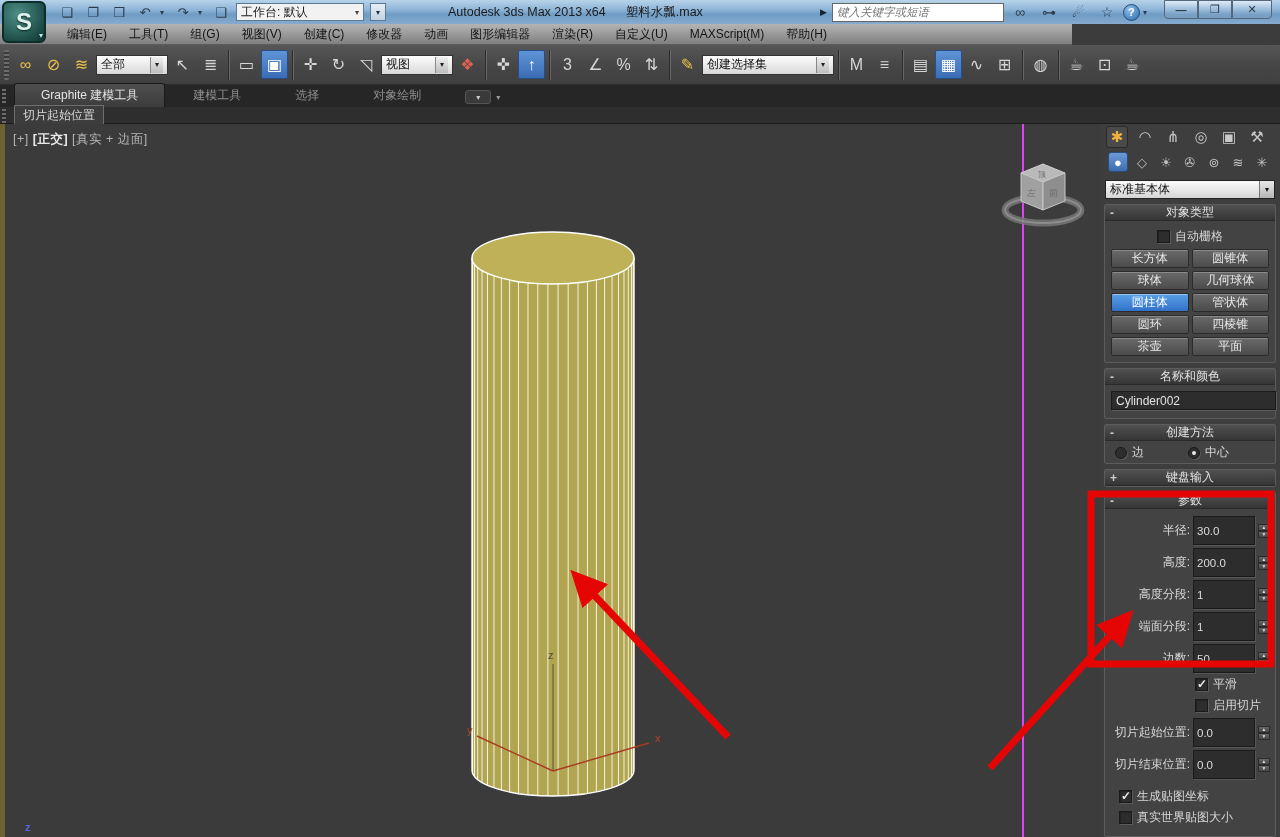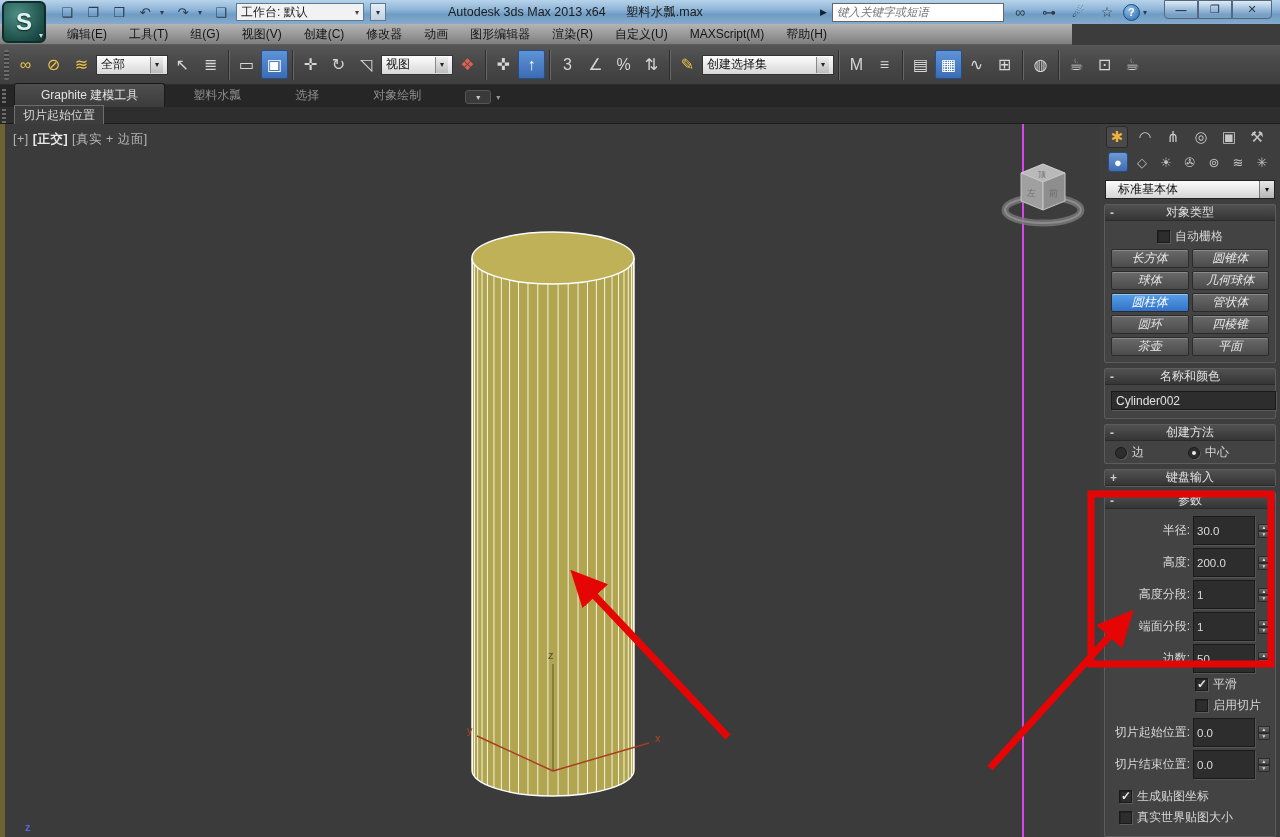--- a/index.html
+++ b/index.html
@@ -97,35 +97,35 @@
     background:#3e3e3e; color:#d6d6d6; }
   .ptabs { display:flex; align-items:center; height:26px; padding:0 6px; gap:6px; }
   .ptab { width:22px; height:22px; display:flex; align-items:center; justify-content:center;
     font-size:15px; color:#c8c8c8; border-radius:3px; }
   .ptab.create { color:#eeb13e; background:#4a4a4a; border:1px solid #2a2a2a; }
   .pcats { display:flex; align-items:center; height:24px; padding:0 8px; gap:4px; }
   .pcat { width:20px; height:20px; display:flex; align-items:center; justify-content:center;
     font-size:13px; color:#c2c2c2; border-radius:3px; }
   .pcat.active { background:linear-gradient(#6d99d4,#3e6db0); border:1px solid #2a4d80; color:#fff; }
   .pdrop { margin:6px 5px 4px; height:19px; background:linear-gradient(#fbfbfb,#d5d5d5);
-    border:1px solid #222; color:#111; display:flex; align-items:center; padding-left:12px; font-size:12px; }
+    border:1px solid #222; color:#111; display:flex; align-items:center; padding-left:4px; font-size:12px; }
   .pdrop .dcaret { margin-left:auto; width:15px; height:17px; background:linear-gradient(#e8e8e8,#b5b5b5);
     border-left:1px solid #777; font-size:8px; color:#111; display:flex; align-items:center; justify-content:center; }
   .roll { margin:5px 4px 0; border:1px solid #5c5c5c; background:#434343; border-radius:2px; }
   .rollhead { height:16px; background:linear-gradient(#515151,#353535); border-bottom:1px solid #2a2a2a;
     display:flex; align-items:center; color:#e2e2e2; font-size:12px; position:relative; }
   .rollhead .sign { position:absolute; left:5px; font-weight:bold; color:#ccc; }
   .rollhead .rtitle { width:100%; text-align:center; }
   .rollbody { padding:4px 4px 6px; }
   .chkrow { display:flex; align-items:center; gap:5px; margin:3px 0 4px; }
   .chkrow.centered { justify-content:center; }
   .cb { appearance:none; -webkit-appearance:none; width:13px; height:13px; background:#2d2d2d;
     border:1px solid #1a1a1a; box-shadow:inset 1px 1px 0 #222, 1px 1px 0 #5a5a5a; position:relative; }
   .cb:checked::after { content:"✓"; position:absolute; left:1px; top:-2px; color:#e8e8e8; font-size:12px; font-weight:bold; }
-  .btngrid { display:grid; grid-template-columns:1fr 1fr; gap:3px 3px; padding:0 2px;font-style:italic; }
+  .btngrid { display:grid; grid-template-columns:1fr 1fr; gap:3px 3px; padding:0 2px; }
   .obtn { height:19px; background:linear-gradient(#6a6a6a,#4b4b4b); border:1px solid #2b2b2b;
     box-shadow:inset 0 1px 0 #8a8a8a; border-radius:2px; color:#e6e6e6; font-size:12px;
     display:flex; align-items:center; justify-content:center; }
   .obtn.active { background:linear-gradient(#58a0e8,#3272c8); box-shadow:inset 0 1px 0 #9cc4ee; color:#fff; }
   .namerow { display:flex; align-items:center; gap:4px; padding:2px 2px; }
   .namefield { flex:1; height:19px; background:#2d2d2d; border:1px solid #1a1a1a; color:#e2e2e2;
     padding:0 4px; font-size:12px; box-shadow:1px 1px 0 #5a5a5a; }
   .radios { display:flex; align-items:center; padding:3px 10px 2px; }
   .radios label { display:flex; align-items:center; gap:5px; }
   .radios label + label { margin-left:44px; }
@@ -334,21 +334,21 @@
         <span>⊡</span>
       </div>
     <div class="tbi">
         <span>☕</span>
       </div>
   </div>
 
   <div class="ribbontabs">
     <div class="vgrip" style="top:4px"></div>
     <div class="rtab active">Graphite 建模工具</div>
-    <div class="rtab">塑料水瓢</div>
+    <div class="rtab">建模工具</div>
     <div class="rtab">选择</div>
     <div class="rtab">对象绘制</div>
     <div class="rib-min">▾</div>
     <div class="rib-min-caret">▾</div>
   </div>
   <div class="ribbonsub">
     <div class="vgrip" style="top:2px"></div>
     <div class="subtab">切片起始位置</div>
   </div>
 

